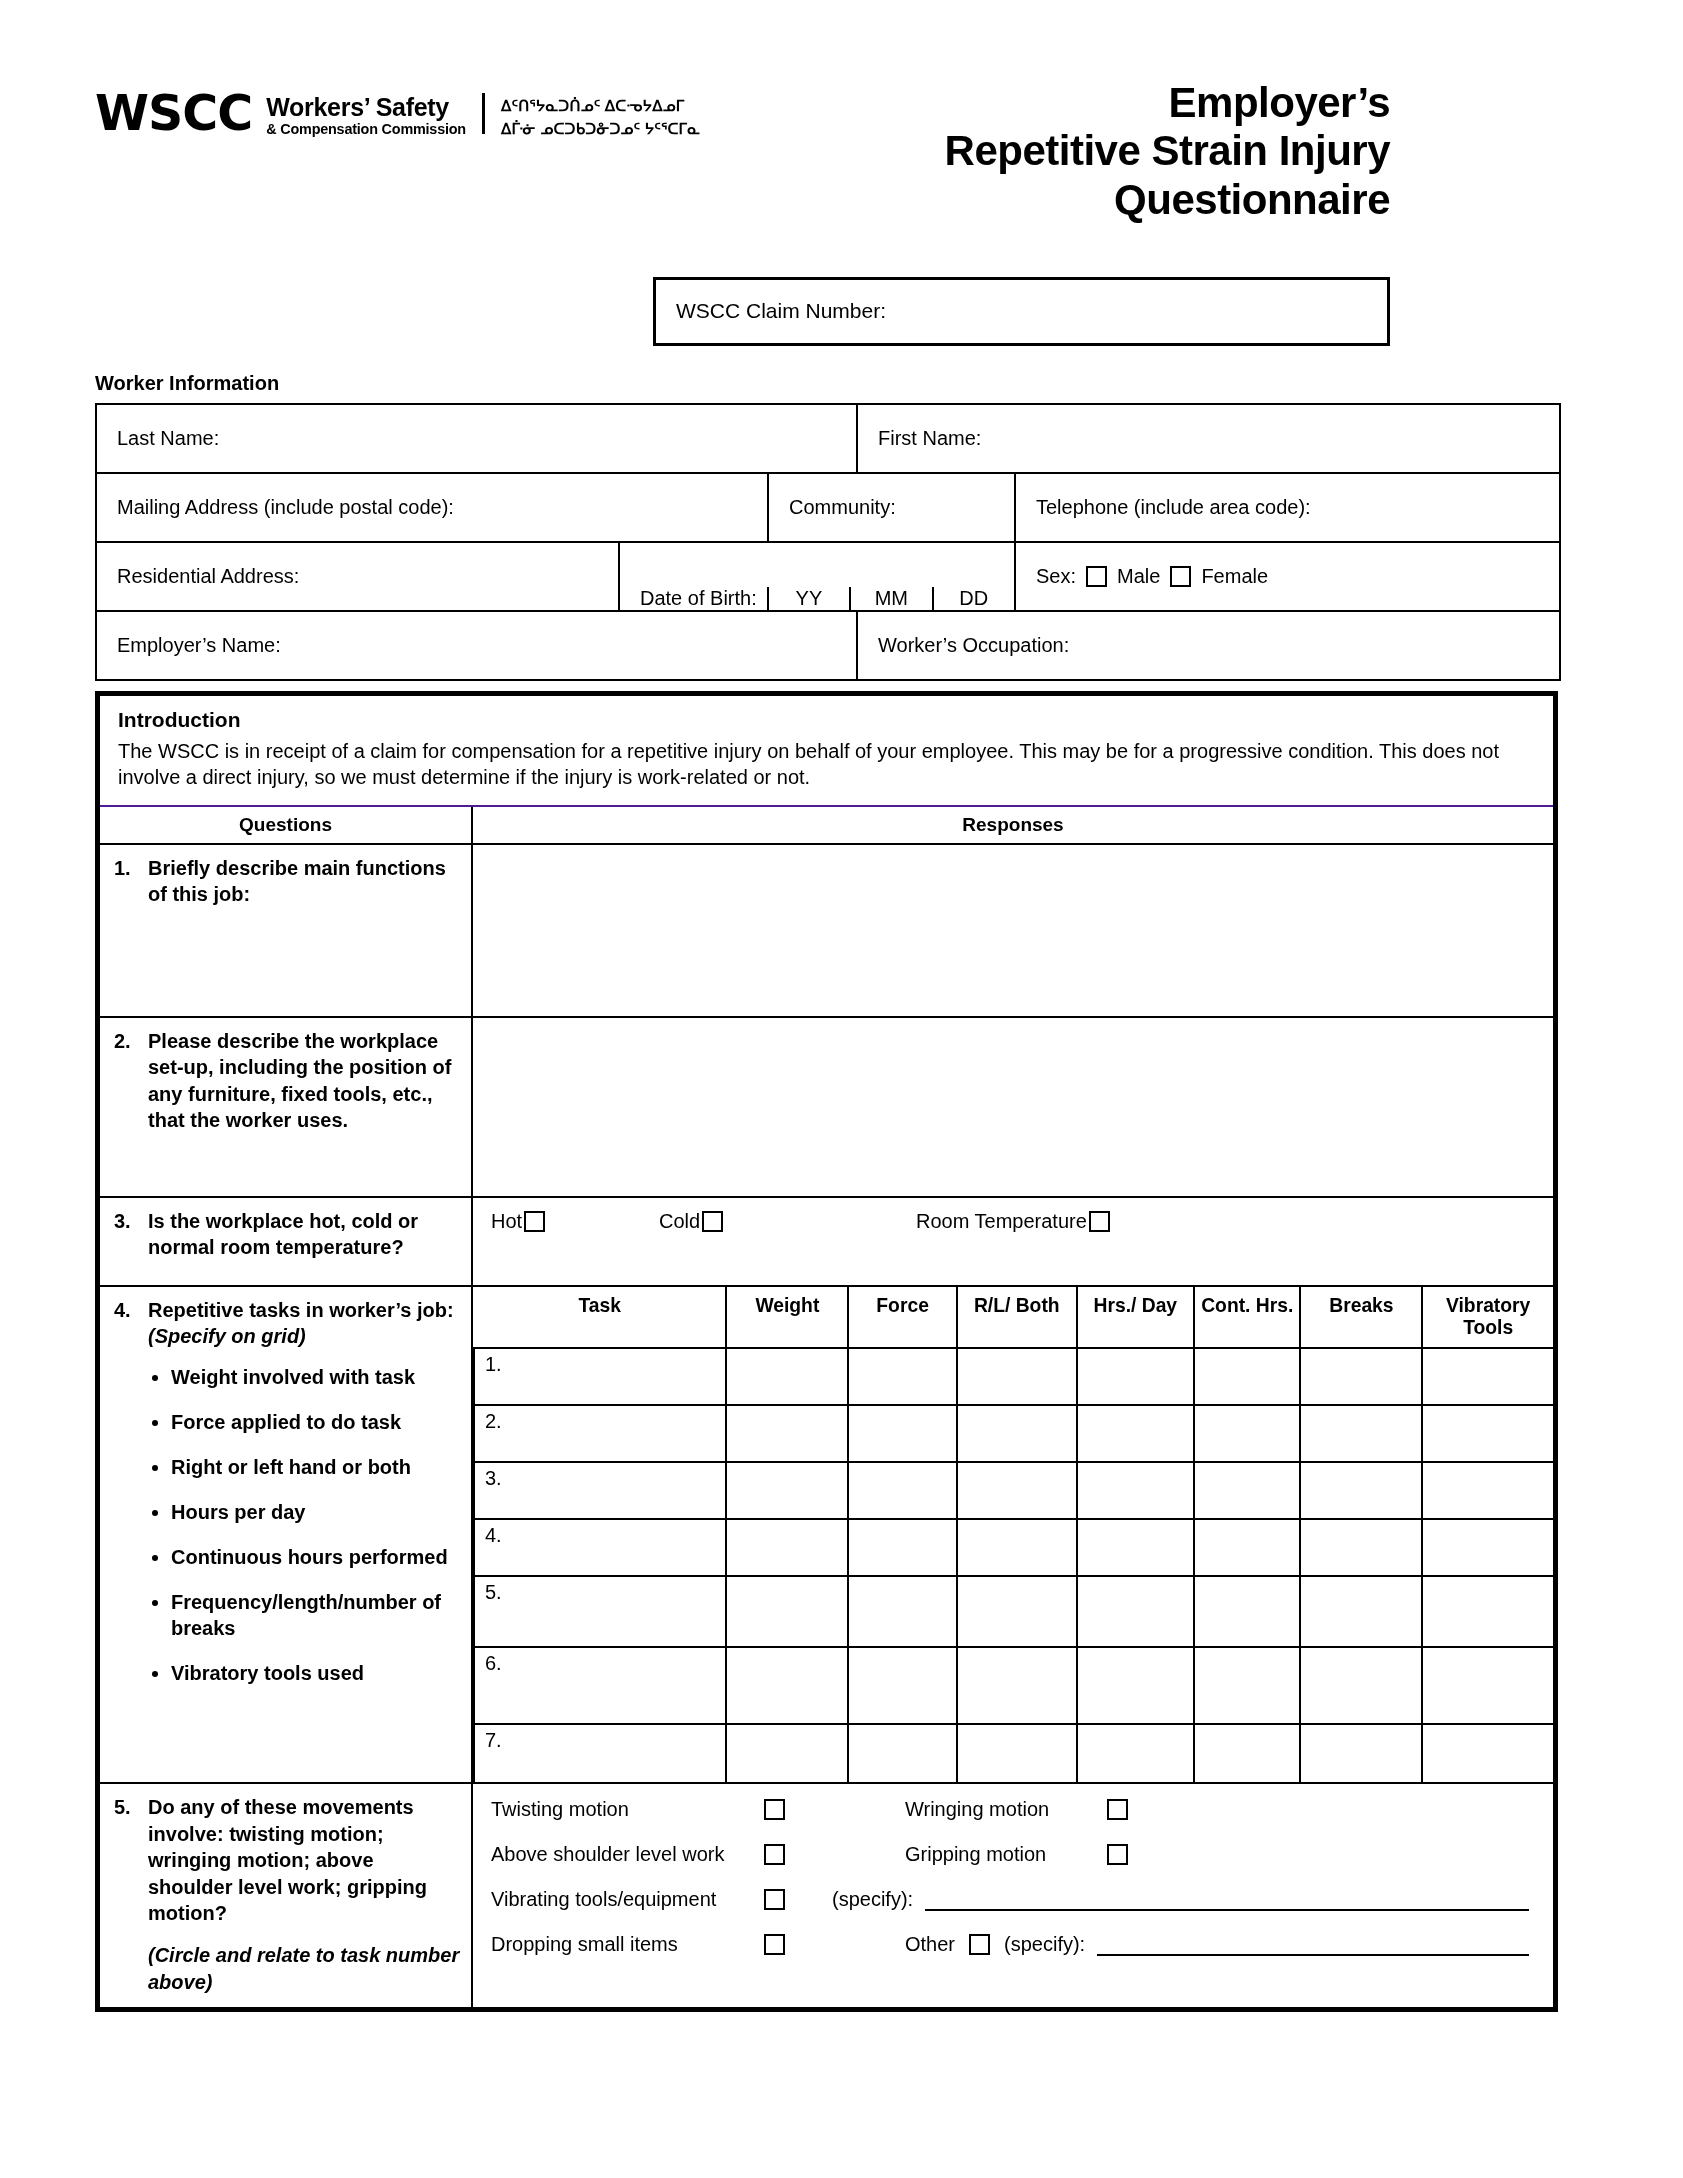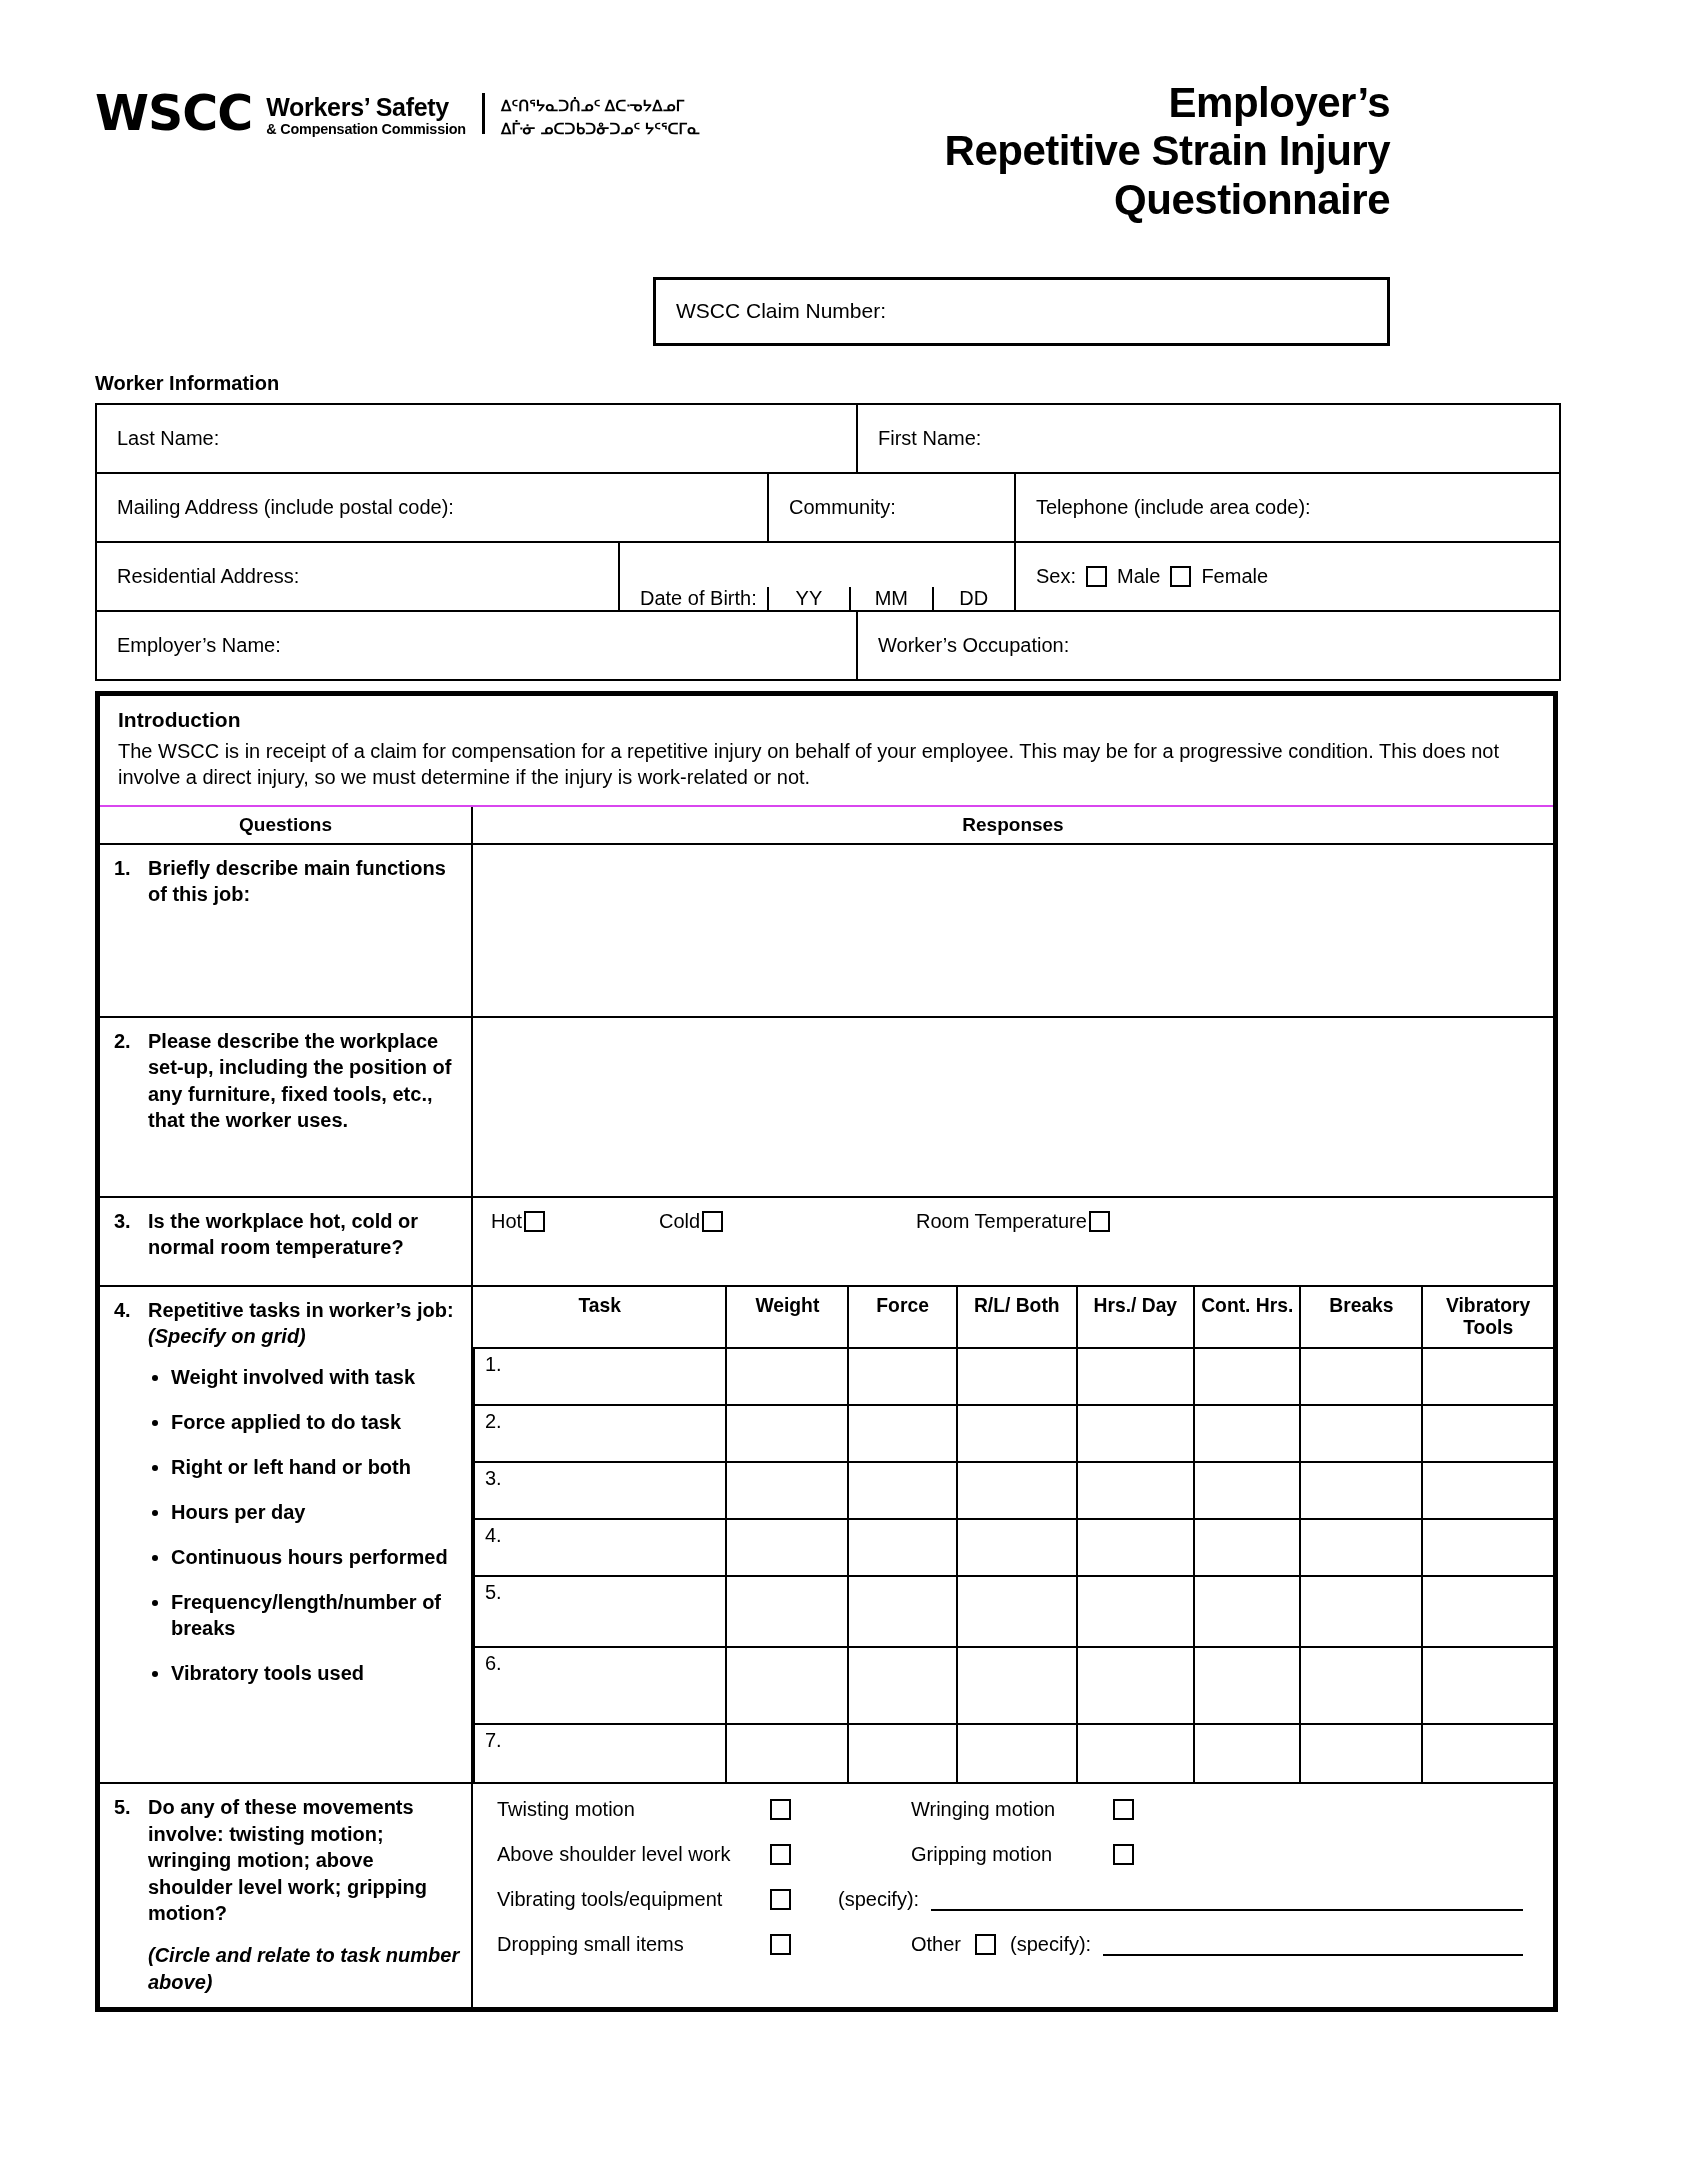--- a/index.html
+++ b/index.html
@@ -156,21 +156,21 @@
   
   .mainblock {
     margin-top: 10px;
     width: 1463px;
     border: 5px solid #000;
     box-sizing: border-box;
     position: relative;
   }
   .intro {
     padding: 10px 18px 14px 18px;
-    border-bottom: 2px solid #d946ef;
+    border-bottom: 2px solid #4c1d95;
   }
   .intro h3 {
     margin: 2px 0 6px 0;
     font-size: 21px;
     font-weight: bold;
   }
   .intro p {
     margin: 0;
     font-size: 20px;
     line-height: 1.33;
@@ -526,21 +526,21 @@
           </tbody>
               </table>
         </td>
       </tr>
 
       <tr>
         <td class="qcell" style="border-left:none;border-bottom:none;height:198px">
           <span class="qnum">5.</span><span class="qtxt">Do any of these movements involve: twisting motion; wringing motion; above shoulder level work; gripping motion?</span>
           <div style="margin:16px 0 0 34px" class="q5-note">(Circle and relate to task number above)</div>
         </td>
-        <td style="border-right:none;border-bottom:none;padding:0 20px">
+        <td style="border-right:none;border-bottom:none;padding:0 14px">
           <div class="q5">
             <div class="line">
               <span class="opt colA">
                 <span style="width:259px">Twisting motion</span>
                 <span class="cbx"></span>
               </span>
               <span class="opt" style="margin-left:87px">
                 <span style="width:188px">Wringing motion</span>
                 <span class="cbx"></span>
               </span>

